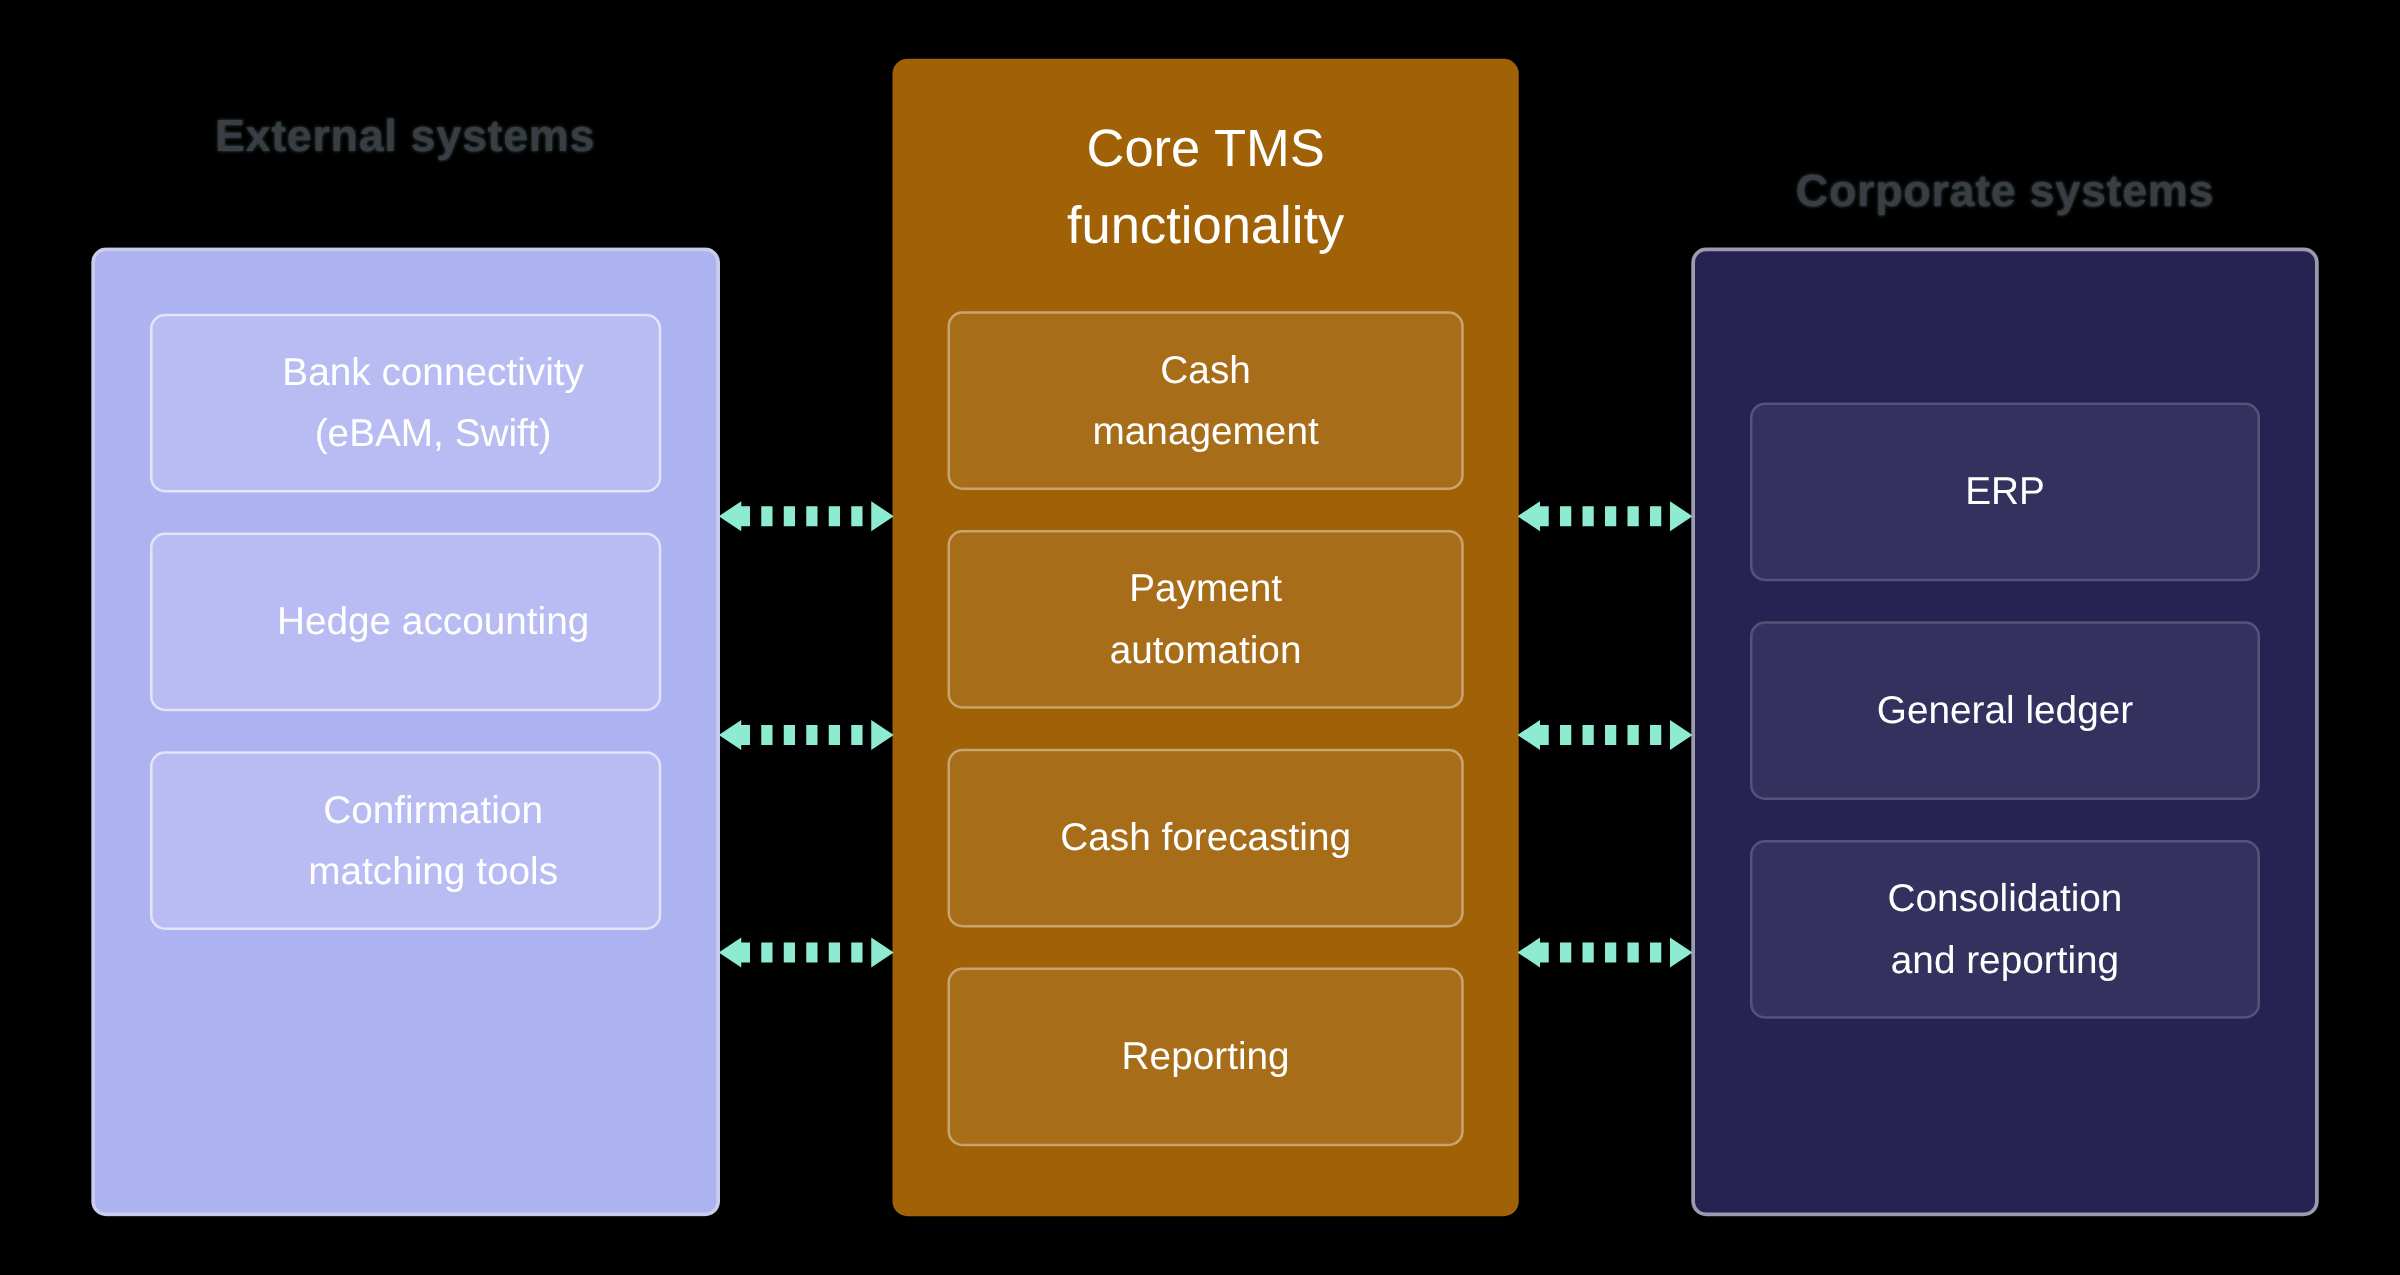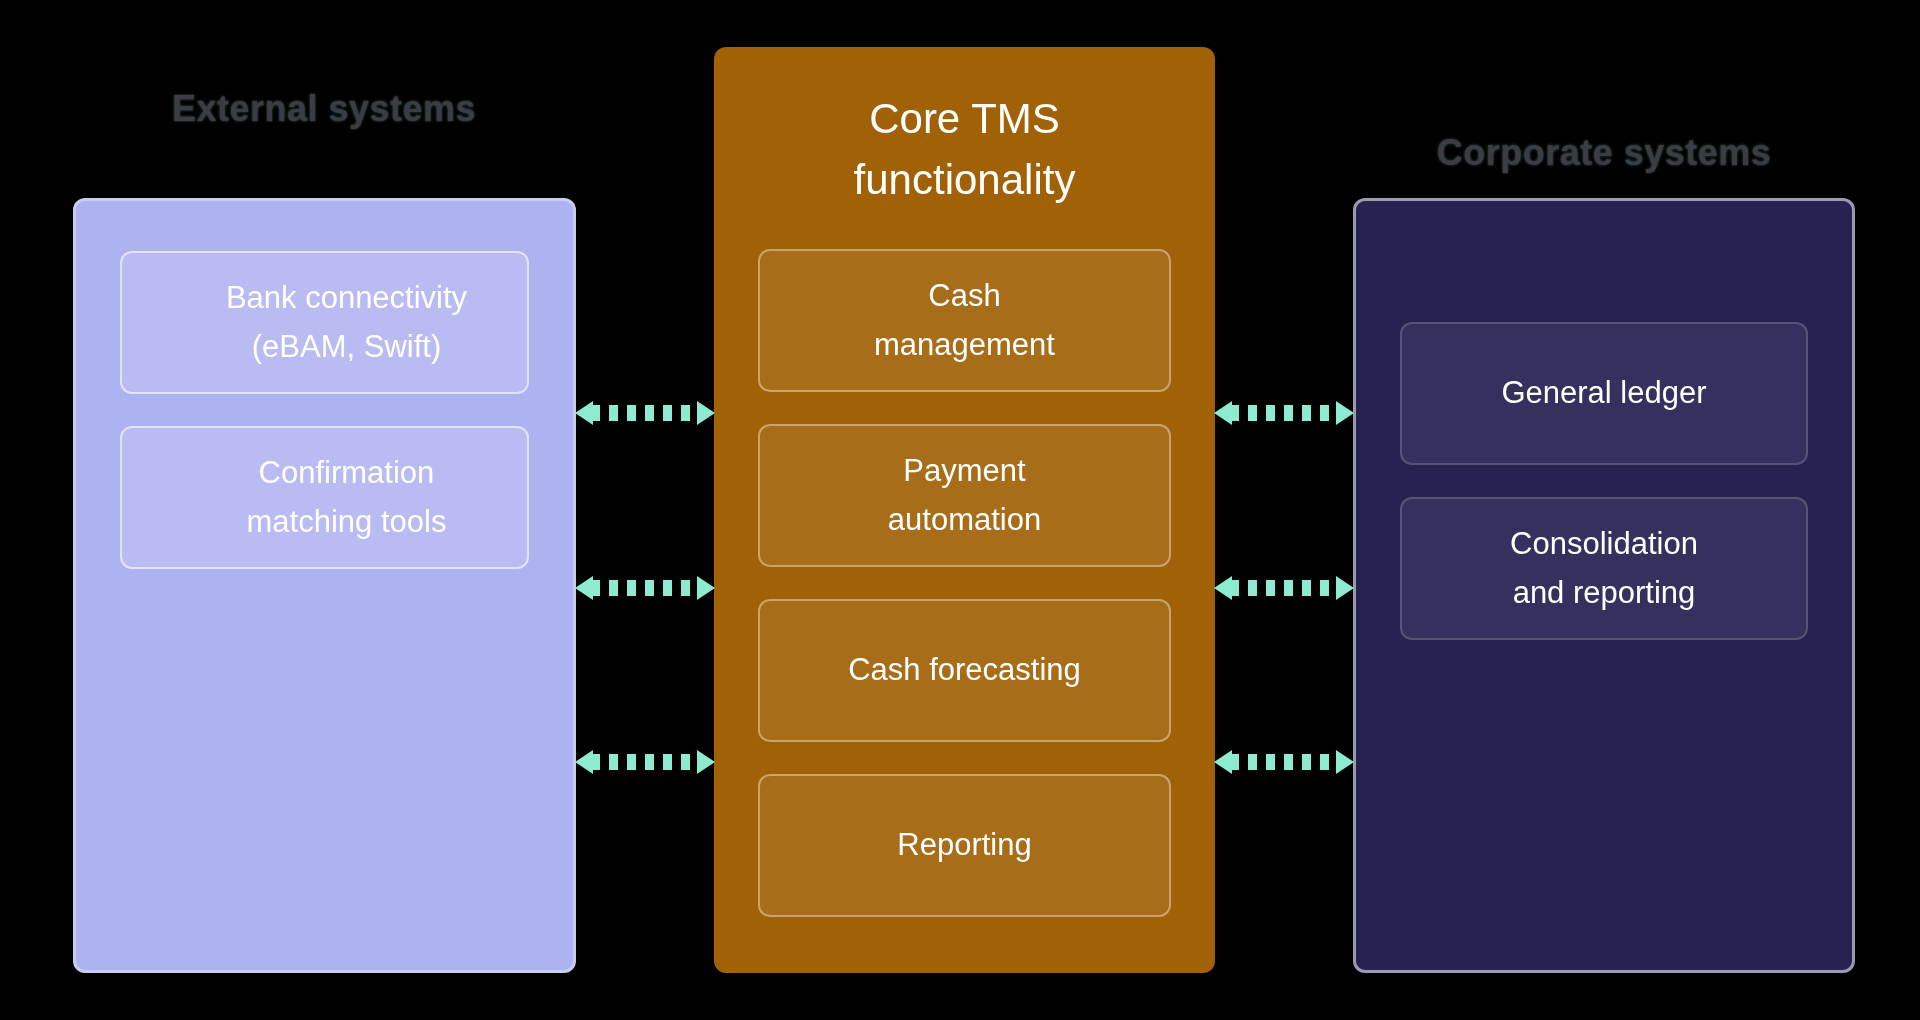--- a/index.html
+++ b/index.html
@@ -125,40 +125,42 @@
 <div class="stage">
 
   <h2 class="col-title left">External systems</h2>
 
   <h2 class="col-title right">Corporate systems</h2>
 
   <section class="panel panel-external">
     <div class="boxes">
       <div class="box">Bank connectivity
 (eBAM, Swift)</div>
+      <div class="box">Hedge accounting</div>
       <div class="box">Confirmation
 matching tools</div>
     </div>
   </section>
 
   <section class="panel panel-core">
     <h2 class="core-title">Core TMS
 functionality</h2>
     <div class="boxes">
       <div class="box">Cash
 management</div>
       <div class="box">Payment
 automation</div>
       <div class="box">Cash forecasting</div>
       <div class="box">Reporting</div>
     </div>
   </section>
 
   <section class="panel panel-corporate">
     <div class="boxes">
+      <div class="box">ERP</div>
       <div class="box">General ledger</div>
       <div class="box">Consolidation
 and reporting</div>
     </div>
   </section>
 
   <svg class="connector gap-left row-1" viewBox="0 0 144 36">
     <line x1="18" y1="18" x2="126" y2="18" stroke="#8debd2" stroke-width="16" stroke-dasharray="9 9"></line>
     <polygon points="2,18 20,6 20,30" fill="#8debd2"></polygon>
     <polygon points="142,18 124,6 124,30" fill="#8debd2"></polygon>

